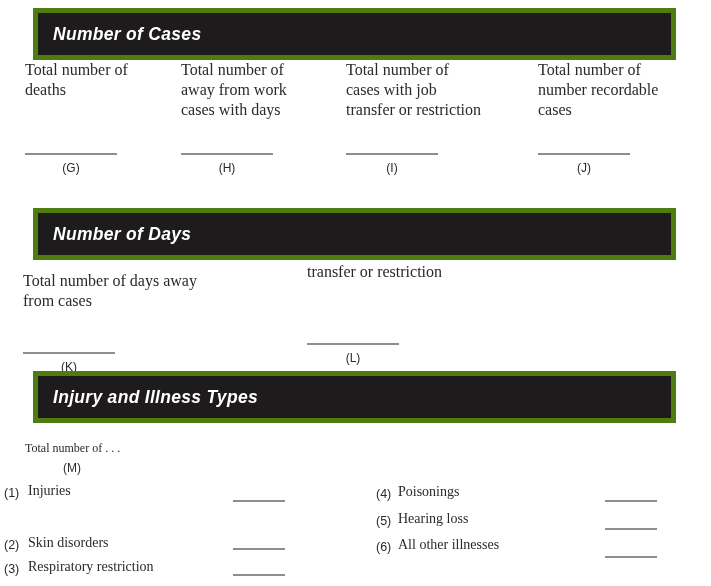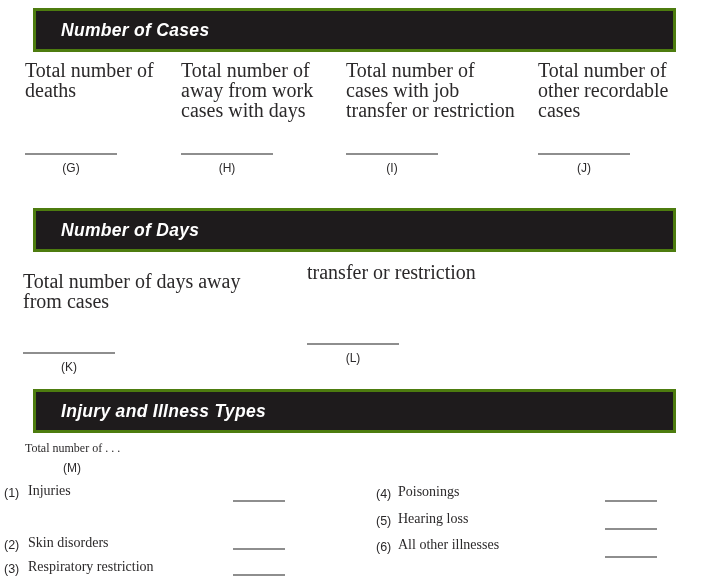--- a/index.html
+++ b/index.html
@@ -4,30 +4,30 @@
 <style>
   * { margin:0; padding:0; box-sizing:border-box; }
   html,body { background:#ffffff; }
   body { width:711px; height:586px; }
   .page {
     position:relative; width:711px; height:586px;
     background:#ffffff; overflow:hidden;
     font-family:"Liberation Serif", serif; color:#2b292a;
   }
   .bar {
-    position:absolute; left:33px; width:643px; height:44px;
-    background:#1e1b1c; border:3px solid #4d7c0f;
-    display:flex; align-items:center; padding-left:25px;
+    position:absolute; left:33px; width:643px; height:52px;
+    background:#1e1b1c; border:5px solid #4d7c0f;
+    display:flex; align-items:center; padding-left:15px;
   }
   .bar .bar-title {
     color:#ffffff; font-family:"Liberation Sans", sans-serif;
     font-weight:700; font-style:italic; font-size:17.5px; letter-spacing:.3px;
   }
   .col { position:absolute; }
-  .serif-line { font-size:20px; line-height:20px; white-space:nowrap; }
+  .serif-line { font-size:16px; line-height:20px; white-space:nowrap; }
   .blank {
     position:absolute; left:0; width:92px; height:2px; background:#8e8e8e;
   }
   .letter {
     position:absolute; left:0; width:92px; text-align:center;
     font-family:"Liberation Sans", sans-serif; font-size:12px; color:#2b292a;
   }
   
   .cases-col { top:60px; }
   .cases-col .blank { top:93px; }
@@ -92,21 +92,21 @@
   <div class="col cases-col col-i">
     <div class="serif-line">Total number of</div>
     <div class="serif-line">cases with job</div>
     <div class="serif-line">transfer or restriction</div>
     <div class="blank"></div>
     <div class="letter">(I)</div>
   </div>
 
   <div class="col cases-col col-j">
     <div class="serif-line">Total number of</div>
-    <div class="serif-line">other recordable</div>
+    <div class="serif-line">number recordable</div>
     <div class="serif-line">cases</div>
     <div class="blank"></div>
     <div class="letter">(J)</div>
   </div>
 
   <div class="bar" style="top:208px">
     <span class="bar-title">Number of Days</span>
   </div>
 
   <div class="col days-col col-k">
@@ -115,21 +115,21 @@
     <div class="blank"></div>
     <div class="letter">(K)</div>
   </div>
 
   <div class="col days-col col-l">
     <div class="serif-line">transfer or restriction</div>
     <div class="blank"></div>
     <div class="letter">(L)</div>
   </div>
 
-  <div class="bar" style="top:389px">
+  <div class="bar" style="top:371px">
     <span class="bar-title">Injury and Illness Types</span>
   </div>
 
   <div class="types-intro">Total number of . . .</div>
   <div class="types-m">(M)</div>
 
   <div class="item item-left row-1">
     <span class="item-num">(1)</span>
     <span class="item-label">Injuries</span>
     <span class="item-blank"></span>

